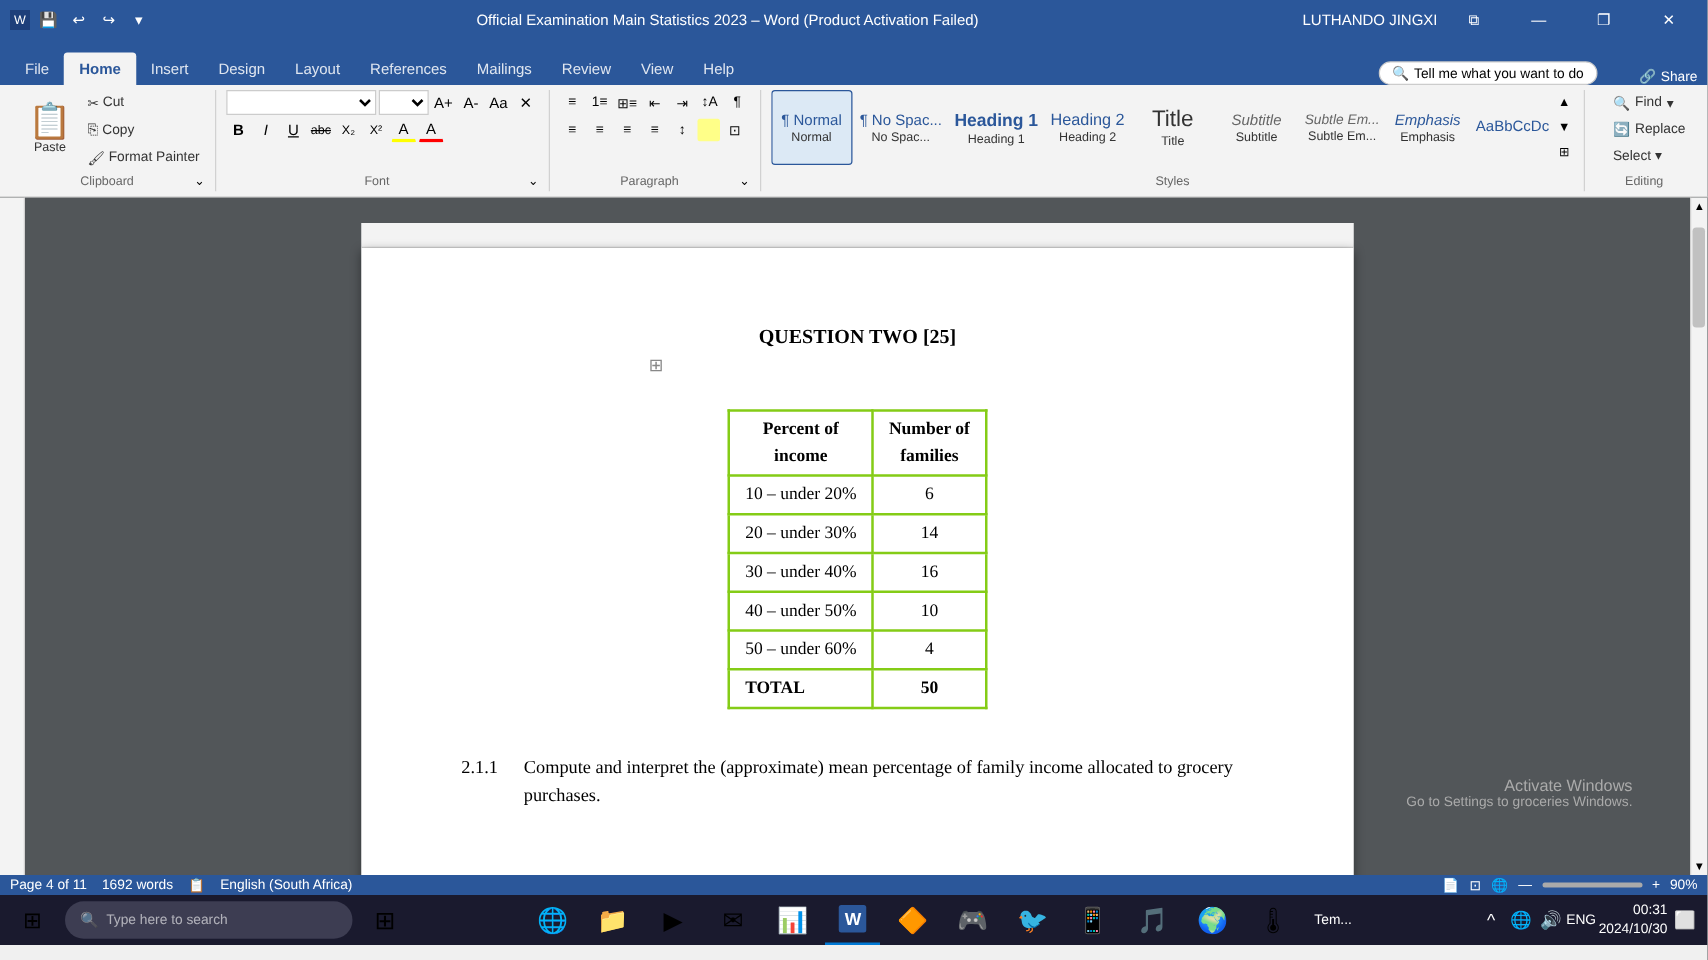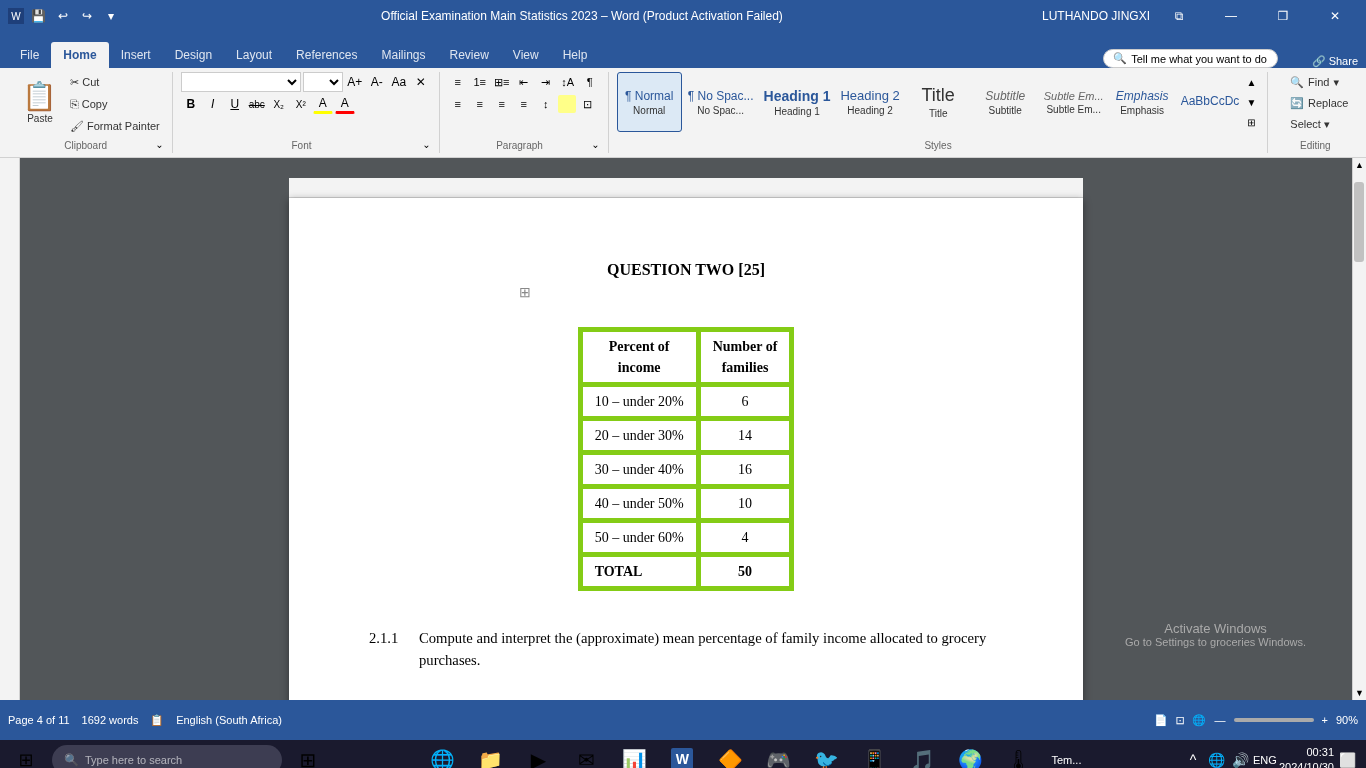--- a/index.html
+++ b/index.html
@@ -52,27 +52,27 @@
     .style-label { font-size: 10px; color: #333; }
 
     
     .editing-group { display: flex; flex-direction: column; gap: 1px; padding-left: 8px; }
     .editing-btn { display: flex; align-items: center; gap: 4px; padding: 2px 6px; cursor: pointer; border-radius: 2px; font-size: 11px; color: #333; height: 20px; }
     .doc-page { background: white; width: 794px; min-height: 1000px; box-shadow: 0 2px 8px rgba(0,0,0,0.4); padding: 60px 80px; font-family: 'Times New Roman', serif; font-size: 12pt; line-height: 1.5; }
 
     
     .doc-heading { text-align: center; font-weight: bold; font-size: 12pt; }
     .doc-table { border-collapse: collapse; margin: 16px auto; }
-    .doc-table td, .doc-table th { border: 5px solid #84cc16; padding: 4px 12px; font-size: 10.5pt; }
+    .doc-table td, .doc-table th { border: 2px solid #84cc16; padding: 4px 12px; font-size: 10.5pt; }
     .doc-table th { font-weight: bold; text-align: center; }
     .doc-table td.center { text-align: center; }
     .doc-table td.bold { font-weight: bold; }
 
     
-    .status-bar { height: 40px; background: #2b579a; display: flex; align-items: center; justify-content: space-between; padding: 0 8px; color: white; font-size: 11px; }
+    .status-bar { height: 16px; background: #2b579a; display: flex; align-items: center; justify-content: space-between; padding: 0 8px; color: white; font-size: 11px; }
     .status-left { display: flex; gap: 12px; align-items: center; }
     .status-right { display: flex; align-items: center; gap: 8px; }
 
     
     .taskbar { height: 40px; background: #1a1a2e; display: flex; align-items: center; justify-content: space-between; }
     .taskbar-left { display: flex; align-items: center; gap: 4px; padding: 0 4px; }
     .taskbar-center { display: flex; align-items: center; gap: 4px; }
     .taskbar-right { display: flex; align-items: center; gap: 4px; padding: 0 8px; font-size: 11px; color: white; }
     .start-btn { width: 44px; height: 40px; display: flex; align-items: center; justify-content: center; background: transparent; cursor: pointer; }
     .search-bar { width: 230px; height: 30px; background: #3d3d52; border-radius: 15px; display: flex; align-items: center; padding: 0 12px; gap: 6px; cursor: pointer; }
@@ -350,21 +350,21 @@
         <div style="width:50px;font-family:'Times New Roman',serif;font-size:11pt;flex-shrink:0;">2.1.1</div>
         <div style="flex:1;font-family:'Times New Roman',serif;font-size:11pt;">
           <span>Compute and interpret the (approximate) mean percentage of family income allocated to grocery purchases.</span>
           
         </div>
       </div>
 
     </div>
   </div>
 
-  <div style="position:absolute;right:60px;bottom:120px;color:#aaa;font-size:13px;pointer-events:none;text-align:center;">
+  <div style="position:absolute;right:60px;bottom:120px;color:#aaa;font-size:13px;pointer-events:none;text-align:right;">
     <div>Activate Windows</div>
     <div style="font-size:11px;">Go to Settings to groceries Windows.</div>
   </div>
 
   <div class="scrollbar-v" style="width:14px;background:#f3f3f3;border-left:1px solid #d1d1d1;display:flex;flex-direction:column;">
     <div style="height:14px;display:flex;align-items:center;justify-content:center;cursor:pointer;font-size:9px;">▲</div>
     <div class="scroll-thumb" style="height:80px;margin-top:10px;"></div>
     <div style="flex:1;"></div>
     <div style="height:14px;display:flex;align-items:center;justify-content:center;cursor:pointer;font-size:9px;">▼</div>
   </div>

